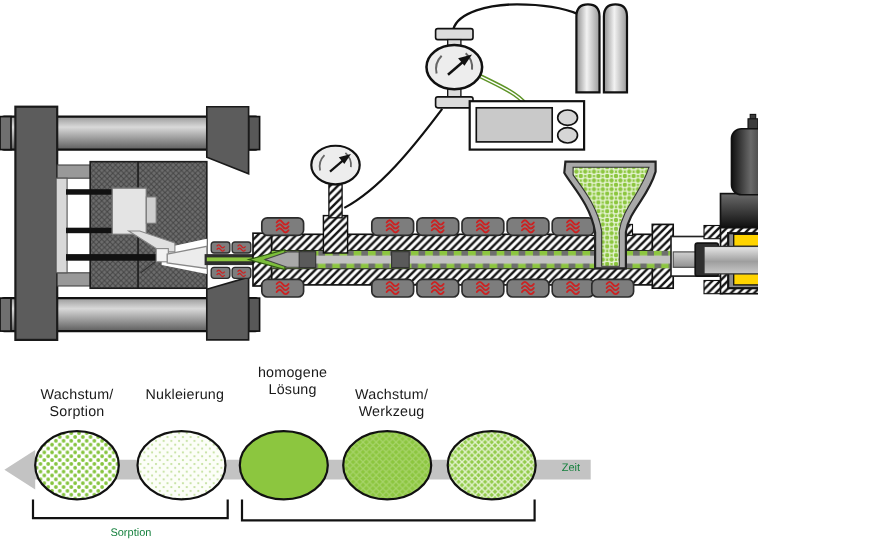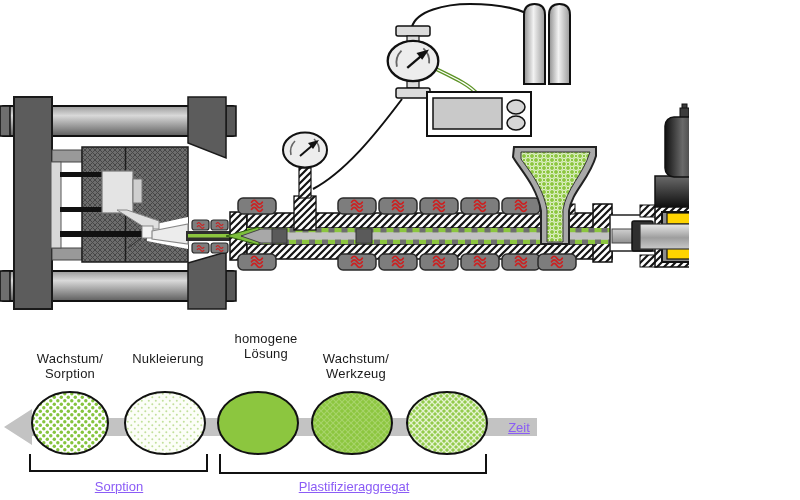--- a/index.html
+++ b/index.html
@@ -2,21 +2,21 @@
 <html><head>
 <meta charset="utf-8">
 <style>
   html,body{margin:0;padding:0;background:#fff;}
   #stage{position:relative;width:689px;height:500px;background:#fff;overflow:hidden;
          font-family:"Liberation Sans", sans-serif;}
   #stage svg{position:absolute;left:0;top:0;}
   .lbl{position:absolute;transform:translateX(-50%);text-align:center;
        font-size:13px;line-height:15px;color:#1a1a1a;letter-spacing:.2px;white-space:nowrap;}
   .lbl div{display:block;}
-  .axis-lbl{position:absolute;transform:translateX(-50%);font-size:13px;color:#8b5cf6;white-space:nowrap;text-decoration:underline;}
+  .axis-lbl{position:absolute;transform:translateX(-50%);font-size:10px;color:#15803d;white-space:nowrap;}
 </style>
 </head>
 <body>
 
 <div id="stage">
 
 <svg width="800" height="500" viewBox="0 0 800 500">
   <defs>
     <linearGradient id="gBar" x1="0" y1="0" x2="0" y2="1">
       <stop offset="0" stop-color="#9a9a9a"></stop>
@@ -300,15 +300,14 @@
 <div class="lbl" style="left:266px;top:331px">
   <div>homogene</div>
       <div>Lösung</div>
 </div>
 <div class="lbl" style="left:356px;top:351px">
   <div>Wachstum/</div>
       <div>Werkzeug</div>
 </div>
 <div class="axis-lbl" style="left:519px;top:420px">Zeit</div>
 <div class="axis-lbl" style="left:119px;top:479px">Sorption</div>
-<div class="axis-lbl" style="left:354px;top:479px">Plastifizieraggregat</div>
 
 </div>
 
 </body></html>

